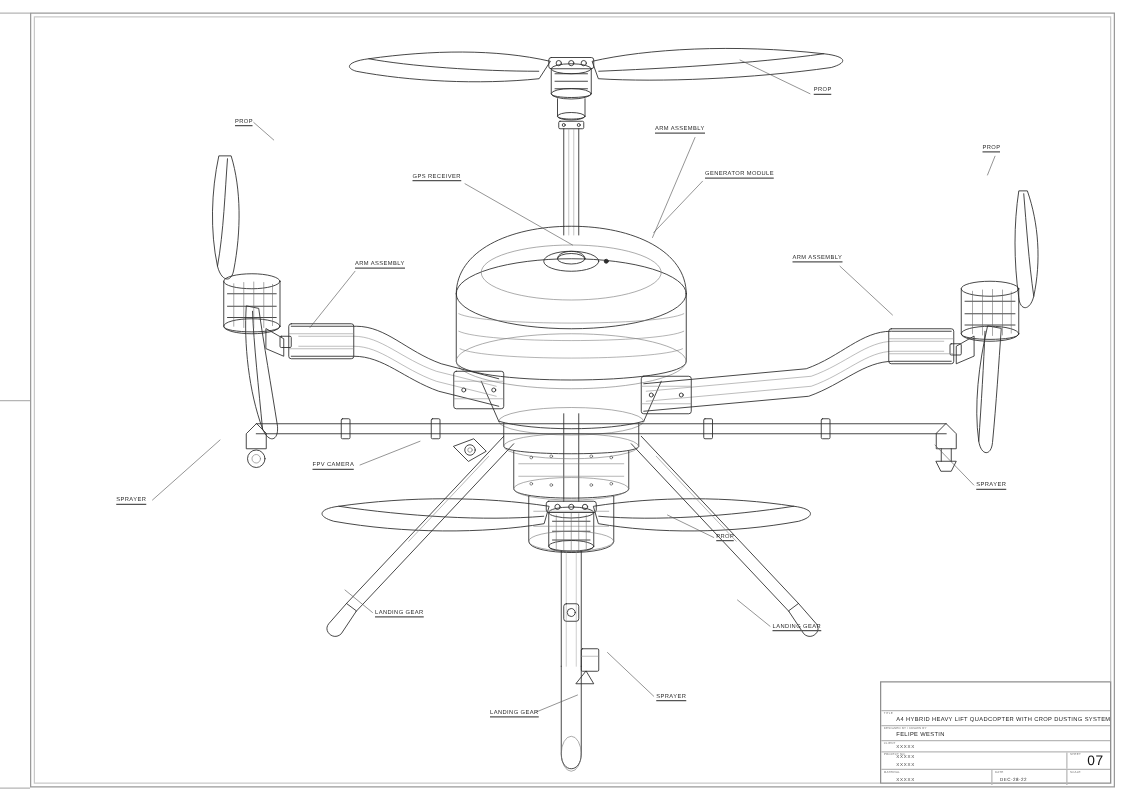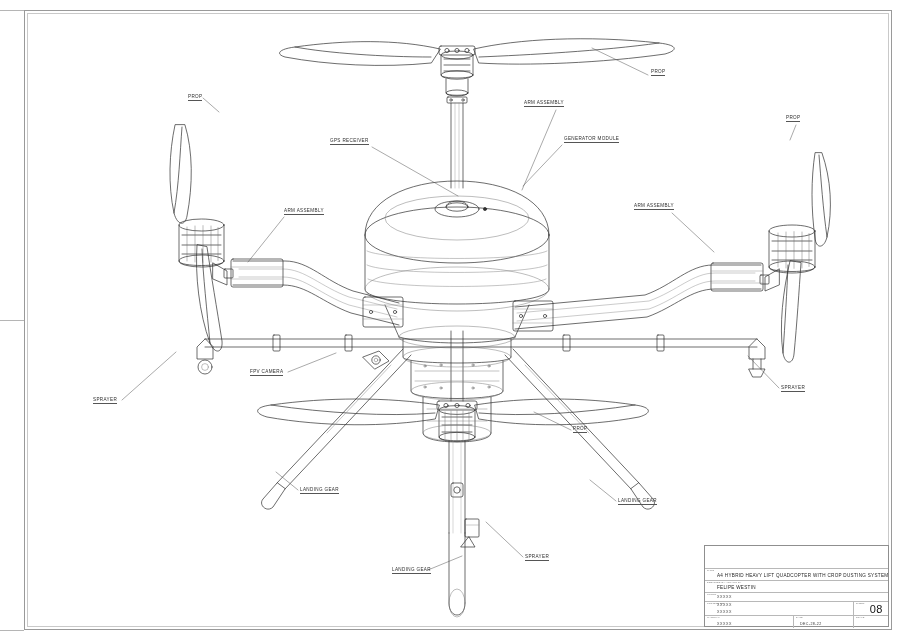--- a/index.html
+++ b/index.html
@@ -462,21 +462,21 @@
       <span class="tb-cap">CLIENT</span>
       <span class="tb-val small">XXXXX</span>
     </div>
 
     <div class="tb-row tb-mid">
       <span class="tb-cap">PROJECT NO.</span>
       <span class="tb-val small" style="bottom:7px;">XXXXX</span>
       <span class="tb-val small" style="bottom:0px;">XXXXX</span>
       <span class="tb-cell-div" style="left:148px;"></span>
       <span class="tb-cap-r" style="left:151px; top:1px;">SHEET</span>
-      <span id="sheet-number">08</span>
+      <span id="sheet-number">07</span>
     </div>
 
     <div class="tb-row tb-bottom">
       <span class="tb-cap">MATERIAL</span>
       <span class="tb-val small">XXXXX</span>
       <span class="tb-cell-div" style="left:88px;"></span>
       <span class="tb-cap-r" style="left:91px; top:1px;">DATE</span>
       <span class="tb-val-r" style="left:95px; bottom:1px;">DEC-28-22</span>
       <span class="tb-cell-div" style="left:148px;"></span>
       <span class="tb-cap-r" style="left:151px; top:1px;">SCALE</span>

